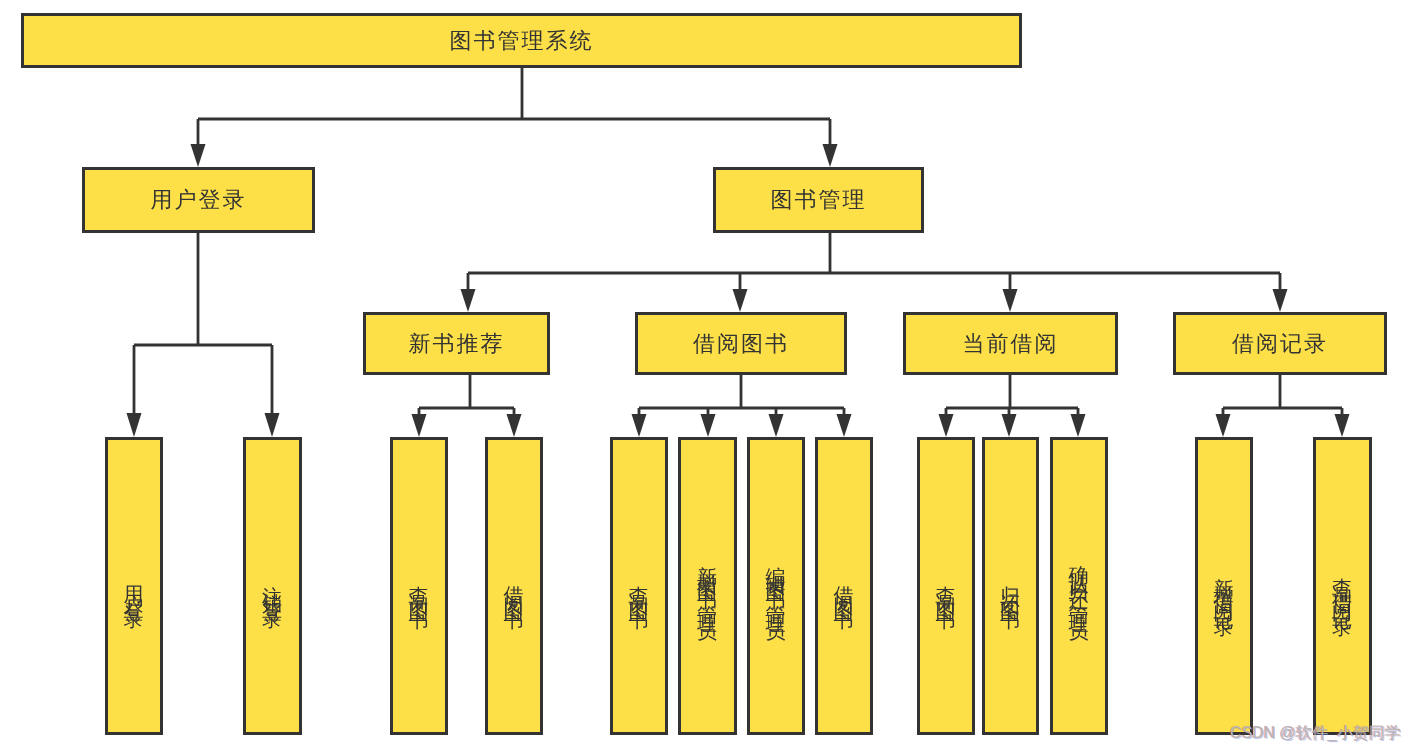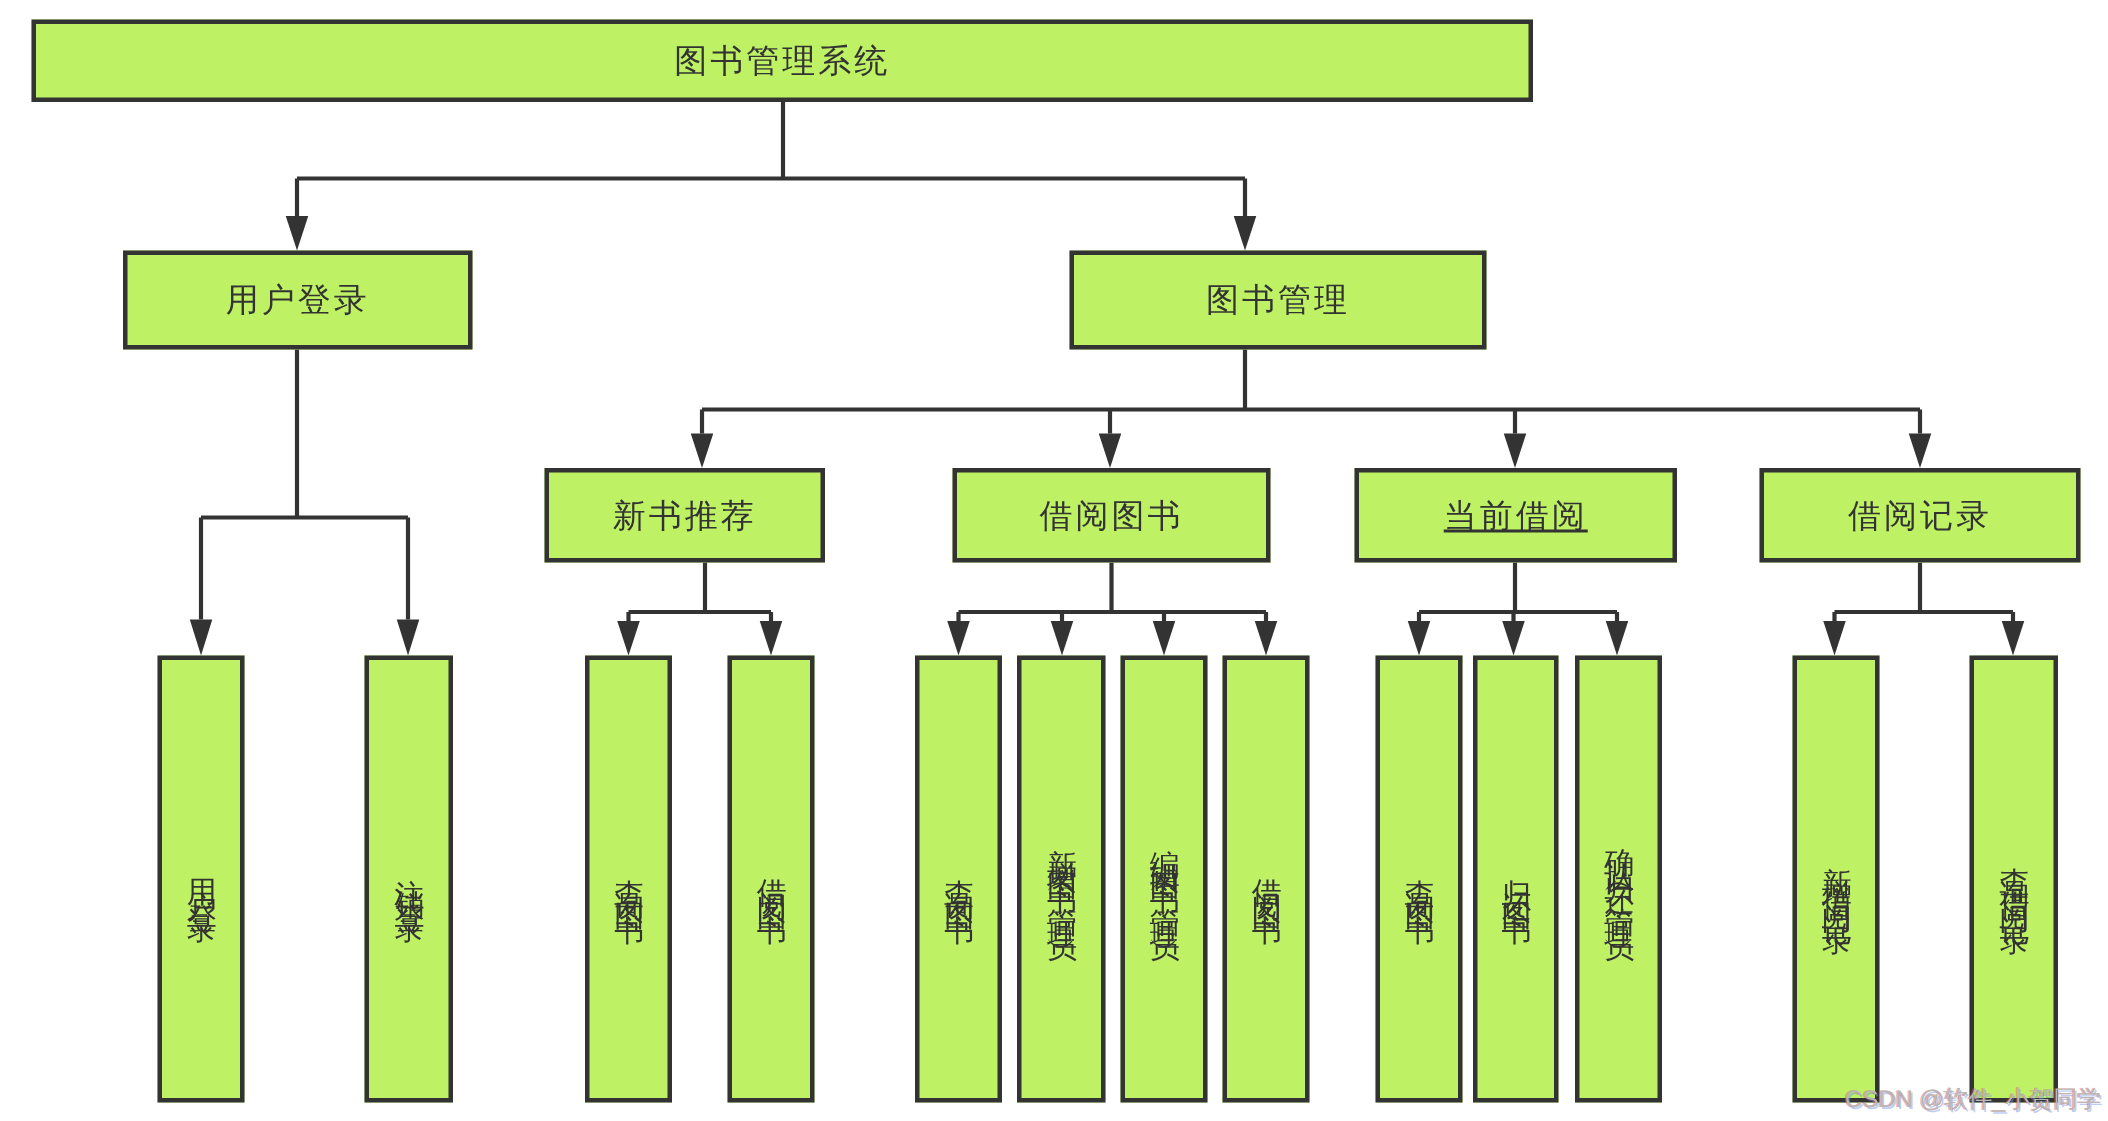--- a/index.html
+++ b/index.html
@@ -11,21 +11,21 @@
     position:relative; width:1405px; height:747px;
     background:var(--background); overflow:hidden;
     font-family:"Liberation Sans","DejaVu Sans",sans-serif;
     color:var(--text);
   }
   .wires{position:absolute;left:0;top:0;}
   .wires path{stroke:var(--line);stroke-width:2.8;fill:none;}
   .wires polygon{fill:var(--line);stroke:none;}
   .node{
     position:absolute; box-sizing:border-box;
-    border:3px solid var(--box_border); background:#bef264;
+    border:3px solid var(--box_border); background:#fde047;
     display:flex; align-items:center; justify-content:center;
   }
   .node.h span{font-size:22px; letter-spacing:2px; white-space:nowrap;}
   .node.leaf span{
     writing-mode:vertical-rl; text-orientation:mixed;
     font-size:20px; letter-spacing:8px; line-height:1;
   }
   .watermark{
     position:absolute; right:4px; bottom:3px;
     font-size:16px; color:var(--watermark); white-space:nowrap;
@@ -99,31 +99,31 @@
       <polygon points="1334.5,414 1349.5,414 1342,437"></polygon>
   </svg>
 
   <div class="node h" style="left:21px;top:13px;width:1001px;height:55px;">
     <span>图书管理系统</span>
   </div>
 
   <div class="node h" style="left:82px;top:167px;width:233px;height:66px;">
     <span>用户登录</span>
   </div>
-  <div class="node h" style="left:713px;top:167px;width:278px;height:66px;">
+  <div class="node h" style="left:713px;top:167px;width:211px;height:66px;">
     <span>图书管理</span>
   </div>
 
   <div class="node h" style="left:363px;top:312px;width:187px;height:63px;">
     <span>新书推荐</span>
   </div>
   <div class="node h" style="left:635px;top:312px;width:212px;height:63px;">
     <span>借阅图书</span>
   </div>
-  <div class="node h" style="left:903px;top:312px;width:215px;height:63px;text-decoration:underline;">
+  <div class="node h" style="left:903px;top:312px;width:215px;height:63px;">
     <span>当前借阅</span>
   </div>
   <div class="node h" style="left:1173px;top:312px;width:214px;height:63px;">
     <span>借阅记录</span>
   </div>
 
   <div class="node leaf" style="left:105px;top:437px;width:58px;height:298px;">
     <span>用户登录</span>
   </div>
   <div class="node leaf" style="left:243px;top:437px;width:59px;height:298px;">

